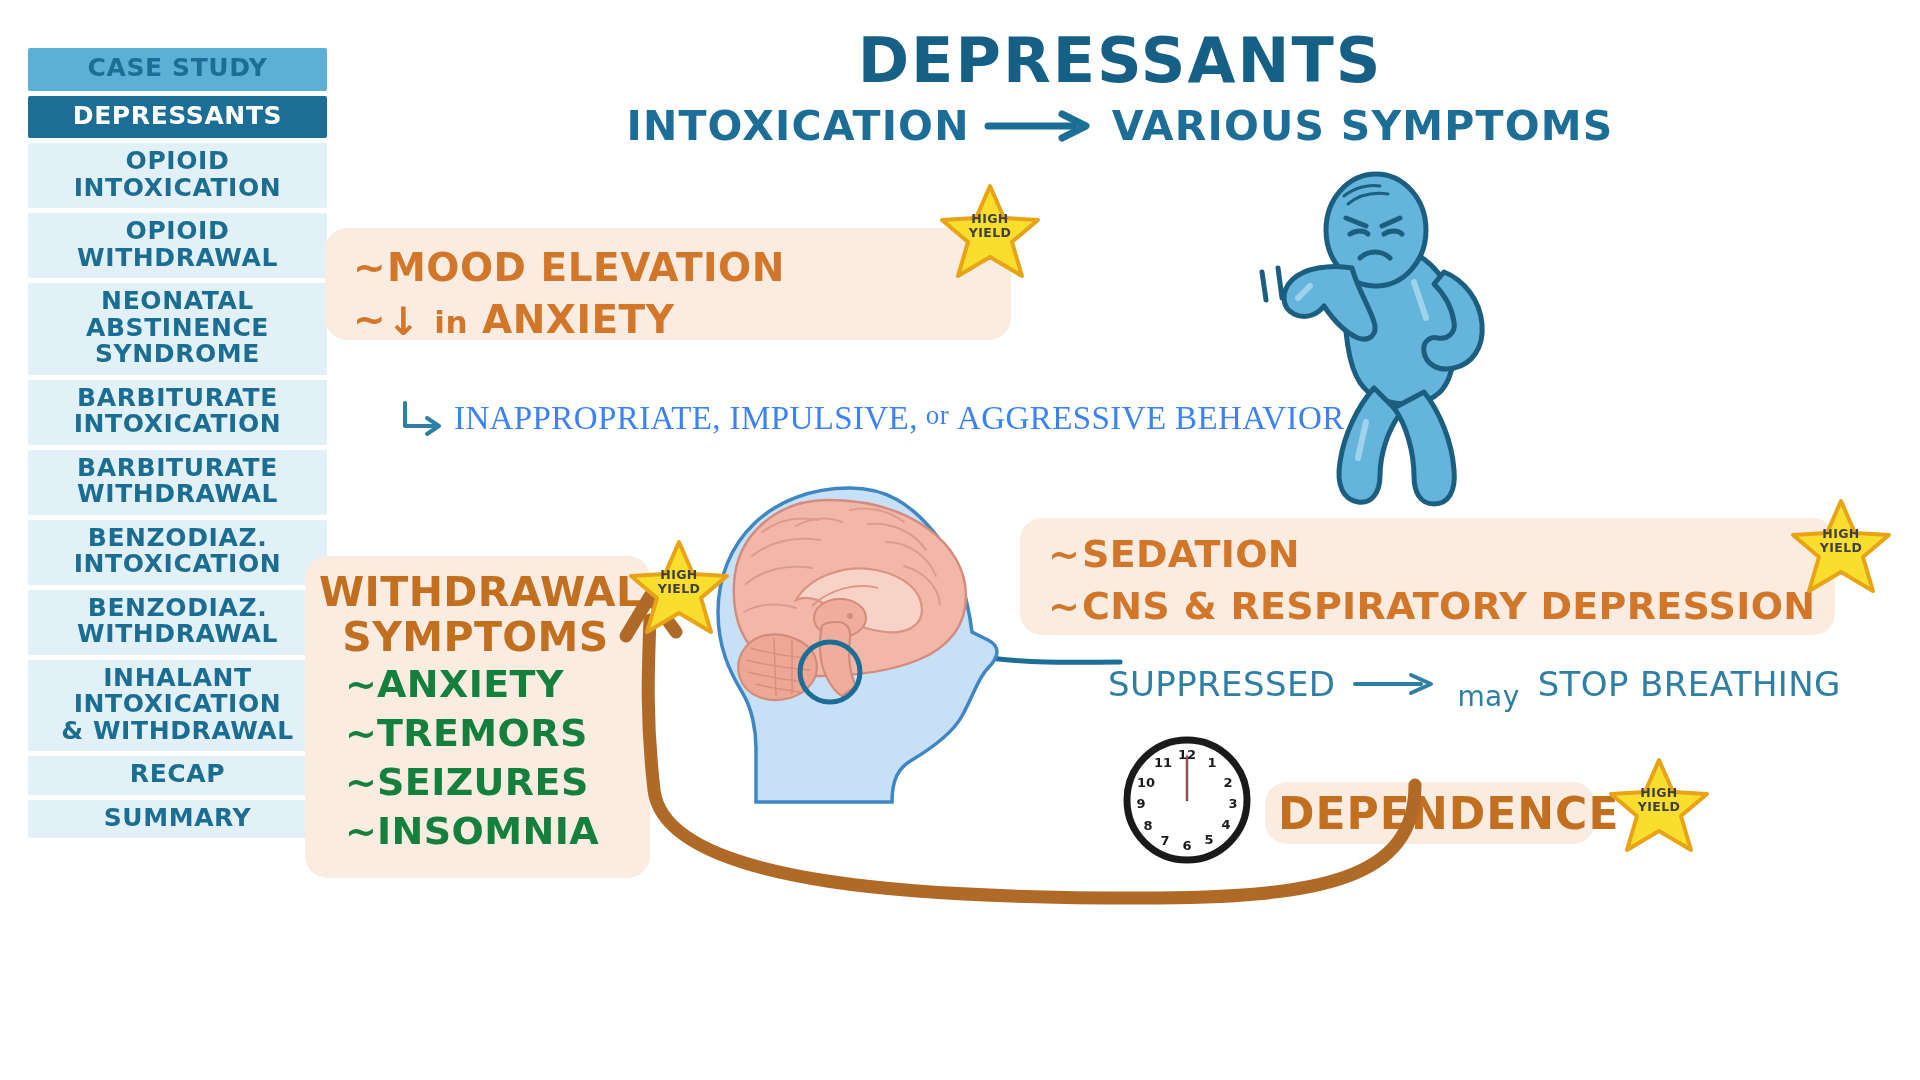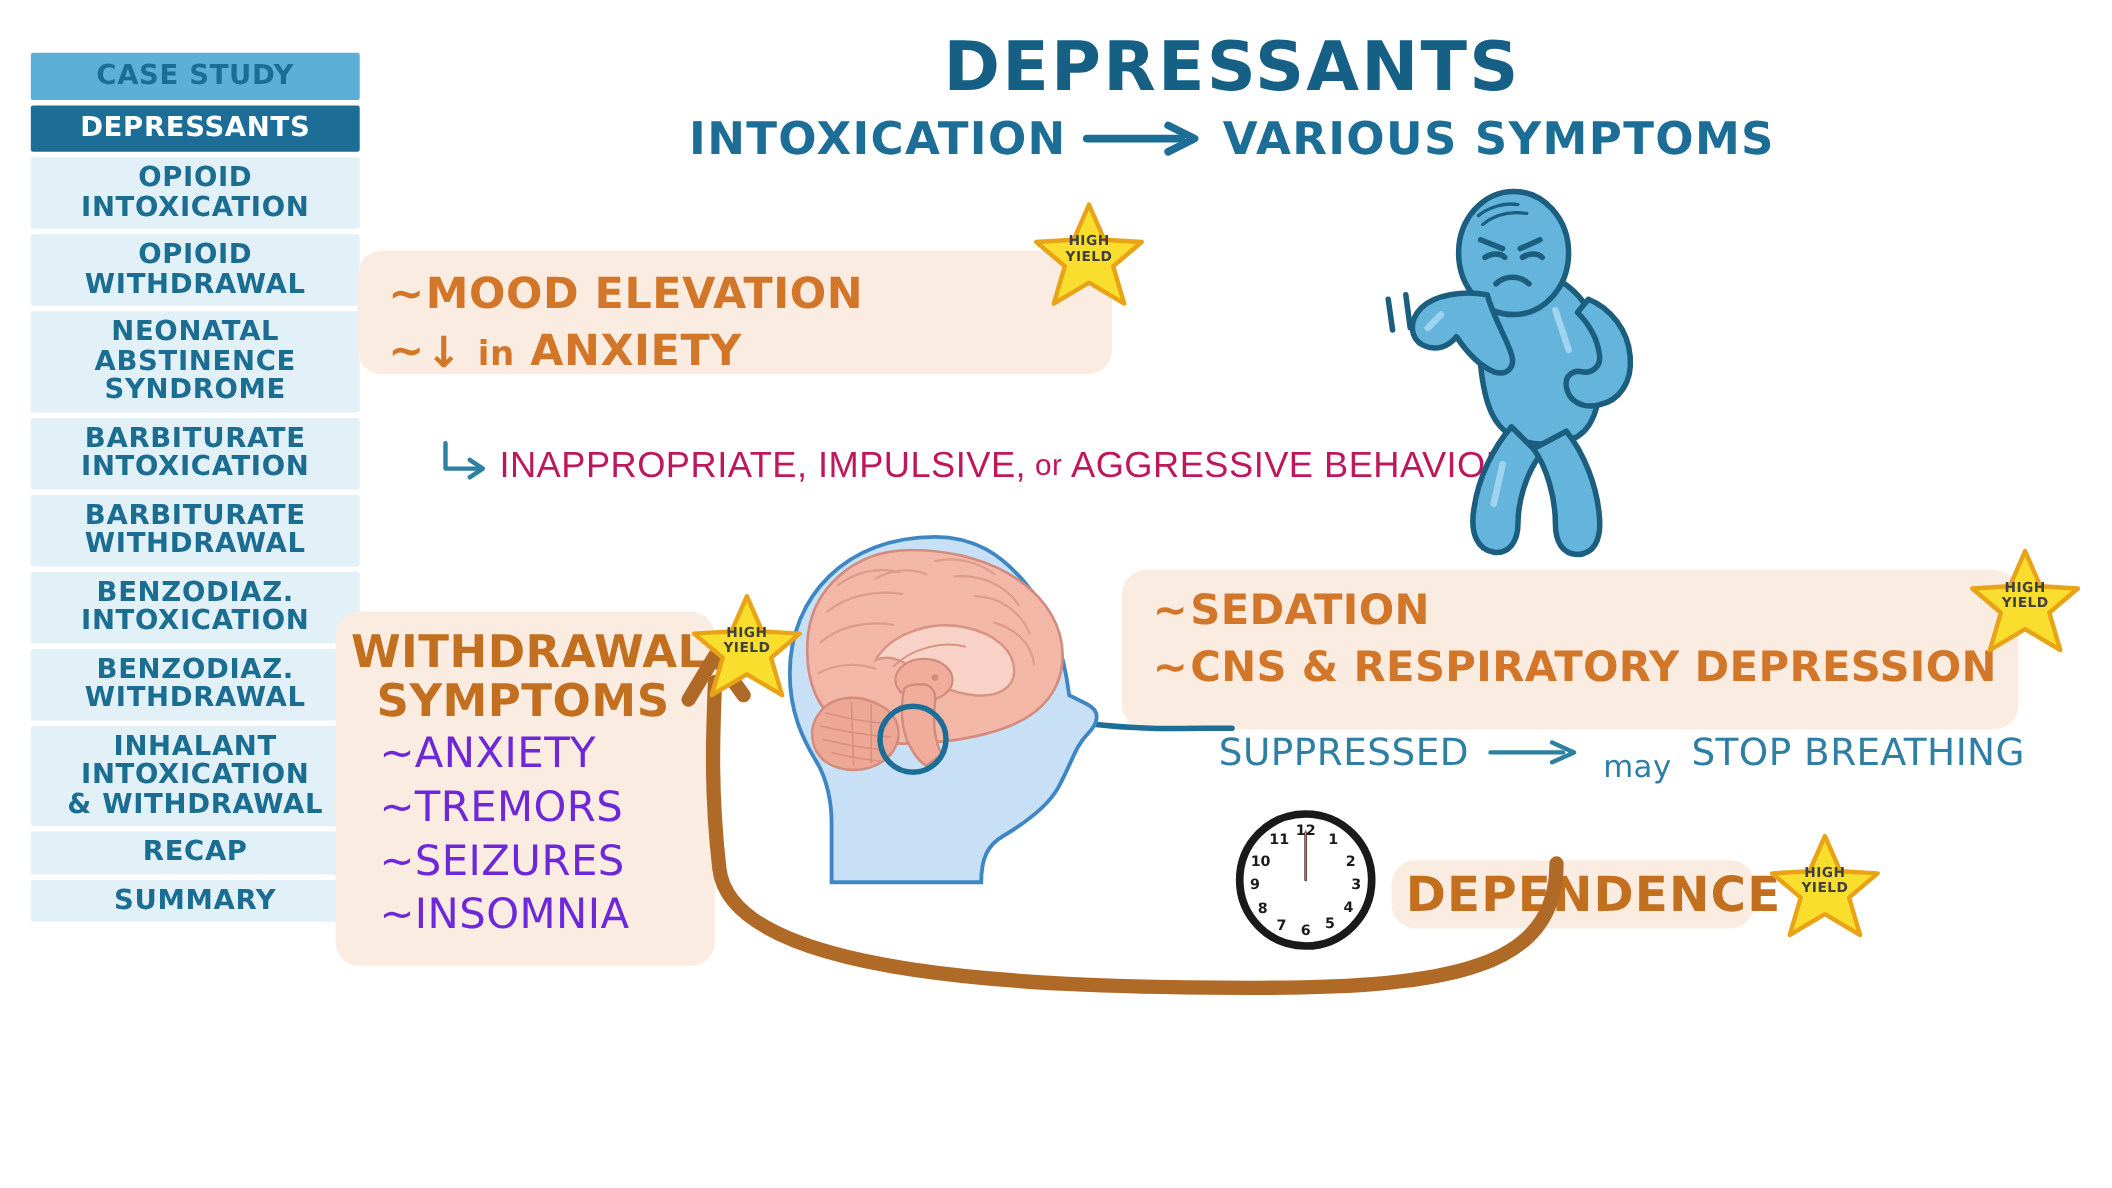--- a/index.html
+++ b/index.html
@@ -80,42 +80,42 @@
   }
 
   #panel-intox{left:325px;top:228px;width:686px;height:112px;padding:14px 0 0 28px;box-sizing:border-box;}
   #panel-intox .orange-line{font-size:39px;line-height:52px;letter-spacing:.5px;}
   .tilde{display:inline-block;width:34px;}
   .downarrow{display:inline-block;transform:translateY(2px);}
   .small-in{font-size:31px;}
 
   #subnote{
     position:absolute;left:400px;top:400px;
-    font-family:Liberation Sans, sans-serif;
+    font-family:Liberation Serif, serif;
     font-weight:400;
     font-size:33px;
     letter-spacing:.4px;
-    color:#be185d;
+    color:#3b82f6;
     white-space:nowrap;
-    display:flex;align-items:center;gap:8px;
+    display:flex;align-items:flex-start;gap:8px;
   }
   #subnote .hookarrow{margin-bottom:4px;}
   #subnote .ital{font-size:27px;}
 
-  #panel-sedation{left:1020px;top:518px;width:815px;height:145px;padding:10px 0 0 28px;box-sizing:border-box;}
+  #panel-sedation{left:1020px;top:518px;width:815px;height:117px;padding:10px 0 0 28px;box-sizing:border-box;}
   #panel-sedation .orange-line{font-size:38px;line-height:52px;letter-spacing:.3px;}
 
   #panel-withdrawal{left:305px;top:556px;width:345px;height:322px;padding:14px 0 0 14px;box-sizing:border-box;}
   #panel-withdrawal .wd-title{
     font-family:"DejaVu Sans", sans-serif;font-weight:700;color:#c2701f;
     font-size:41px;line-height:45px;letter-spacing:.4px;white-space:nowrap;
   }
   #panel-withdrawal .wd-title.l2{text-align:center;padding-right:18px;}
   #panel-withdrawal .wd-item{
-    font-family:"DejaVu Sans", sans-serif;font-weight:400;color:#6d28d9;
+    font-family:"DejaVu Sans", sans-serif;font-weight:700;color:#15803d;
     font-size:38px;line-height:49px;letter-spacing:.4px;white-space:nowrap;padding-left:26px;
   }
   #panel-withdrawal .wd-item .tilde{width:32px;}
 
   #panel-dependence{left:1265px;top:782px;width:330px;height:62px;}
   #dependence-label{
     position:absolute;left:1278px;top:786px;
     font-family:"DejaVu Sans", sans-serif;font-weight:700;color:#c2701f;
     font-size:44px;letter-spacing:1px;line-height:56px;white-space:nowrap;
   }

